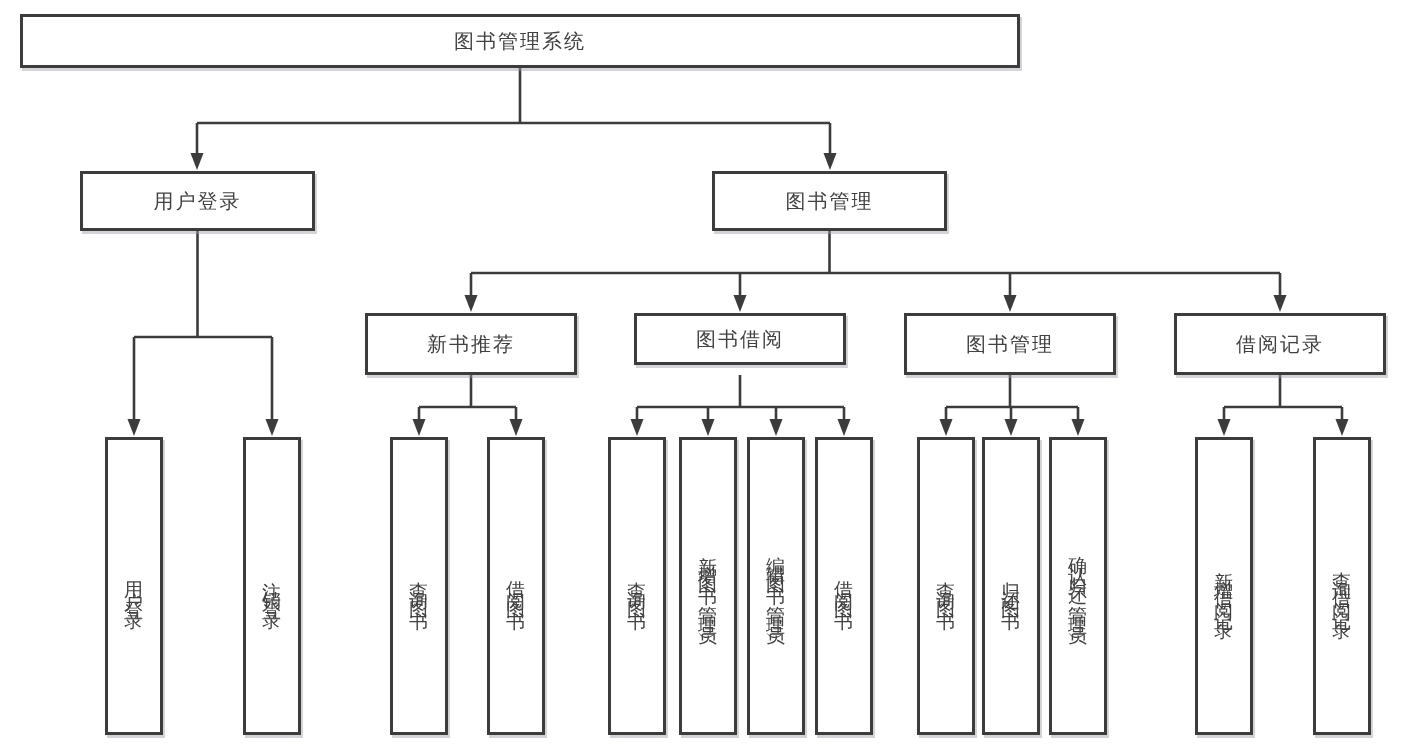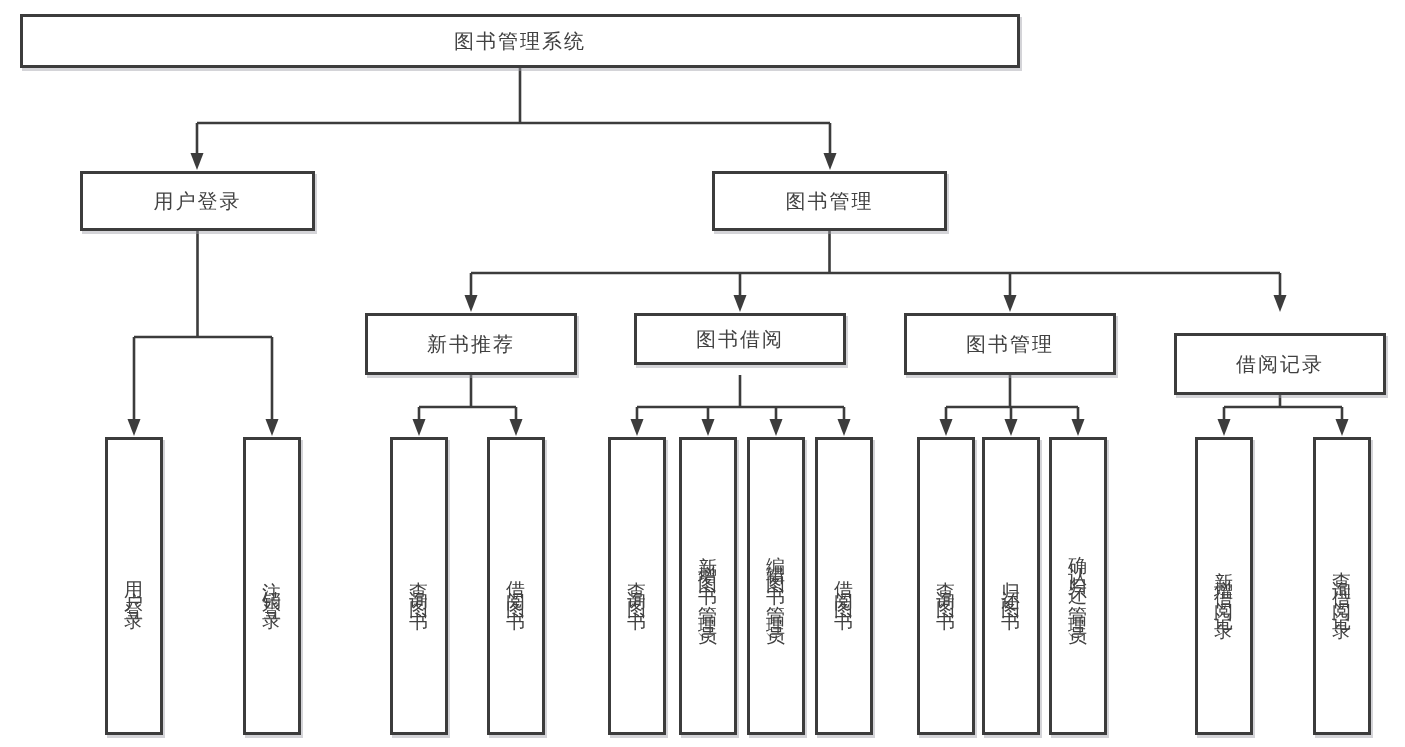--- a/index.html
+++ b/index.html
@@ -94,21 +94,21 @@
   </svg>
 
   <div class="node hbox" style="left:20px; top:14px; width:1000px; height:54px;">图书管理系统</div>
 
   <div class="node hbox" style="left:80px; top:171px; width:235px; height:60px;">用户登录</div>
   <div class="node hbox" style="left:712px; top:171px; width:235px; height:60px;text-align:center;">图书管理</div>
 
   <div class="node hbox" style="left:365px; top:313px; width:212px; height:62px;">新书推荐</div>
   <div class="node hbox" style="left:634px; top:313px; width:212px; height:52px;font-family:Liberation Mono, monospace;">图书借阅</div>
   <div class="node hbox" style="left:904px; top:313px; width:212px; height:62px;">图书管理</div>
-  <div class="node hbox" style="left:1174px; top:313px; width:212px; height:62px;margin-top:20px;">借阅记录</div>
+  <div class="node hbox" style="left:1174px; top:313px; width:212px; height:62px;">借阅记录</div>
 
   <div class="node vbox" style="left:105px;">用户登录</div>
   <div class="node vbox" style="left:243px;">注销登录</div>
 
   <div class="node vbox" style="left:390px;">查询图书</div>
   <div class="node vbox" style="left:487px;">借阅图书</div>
 
   <div class="node vbox" style="left:608px;">查询图书</div>
   <div class="node vbox" style="left:679px;">新增图书（管理员）</div>
   <div class="node vbox" style="left:747px;">编辑图书（管理员）</div>

